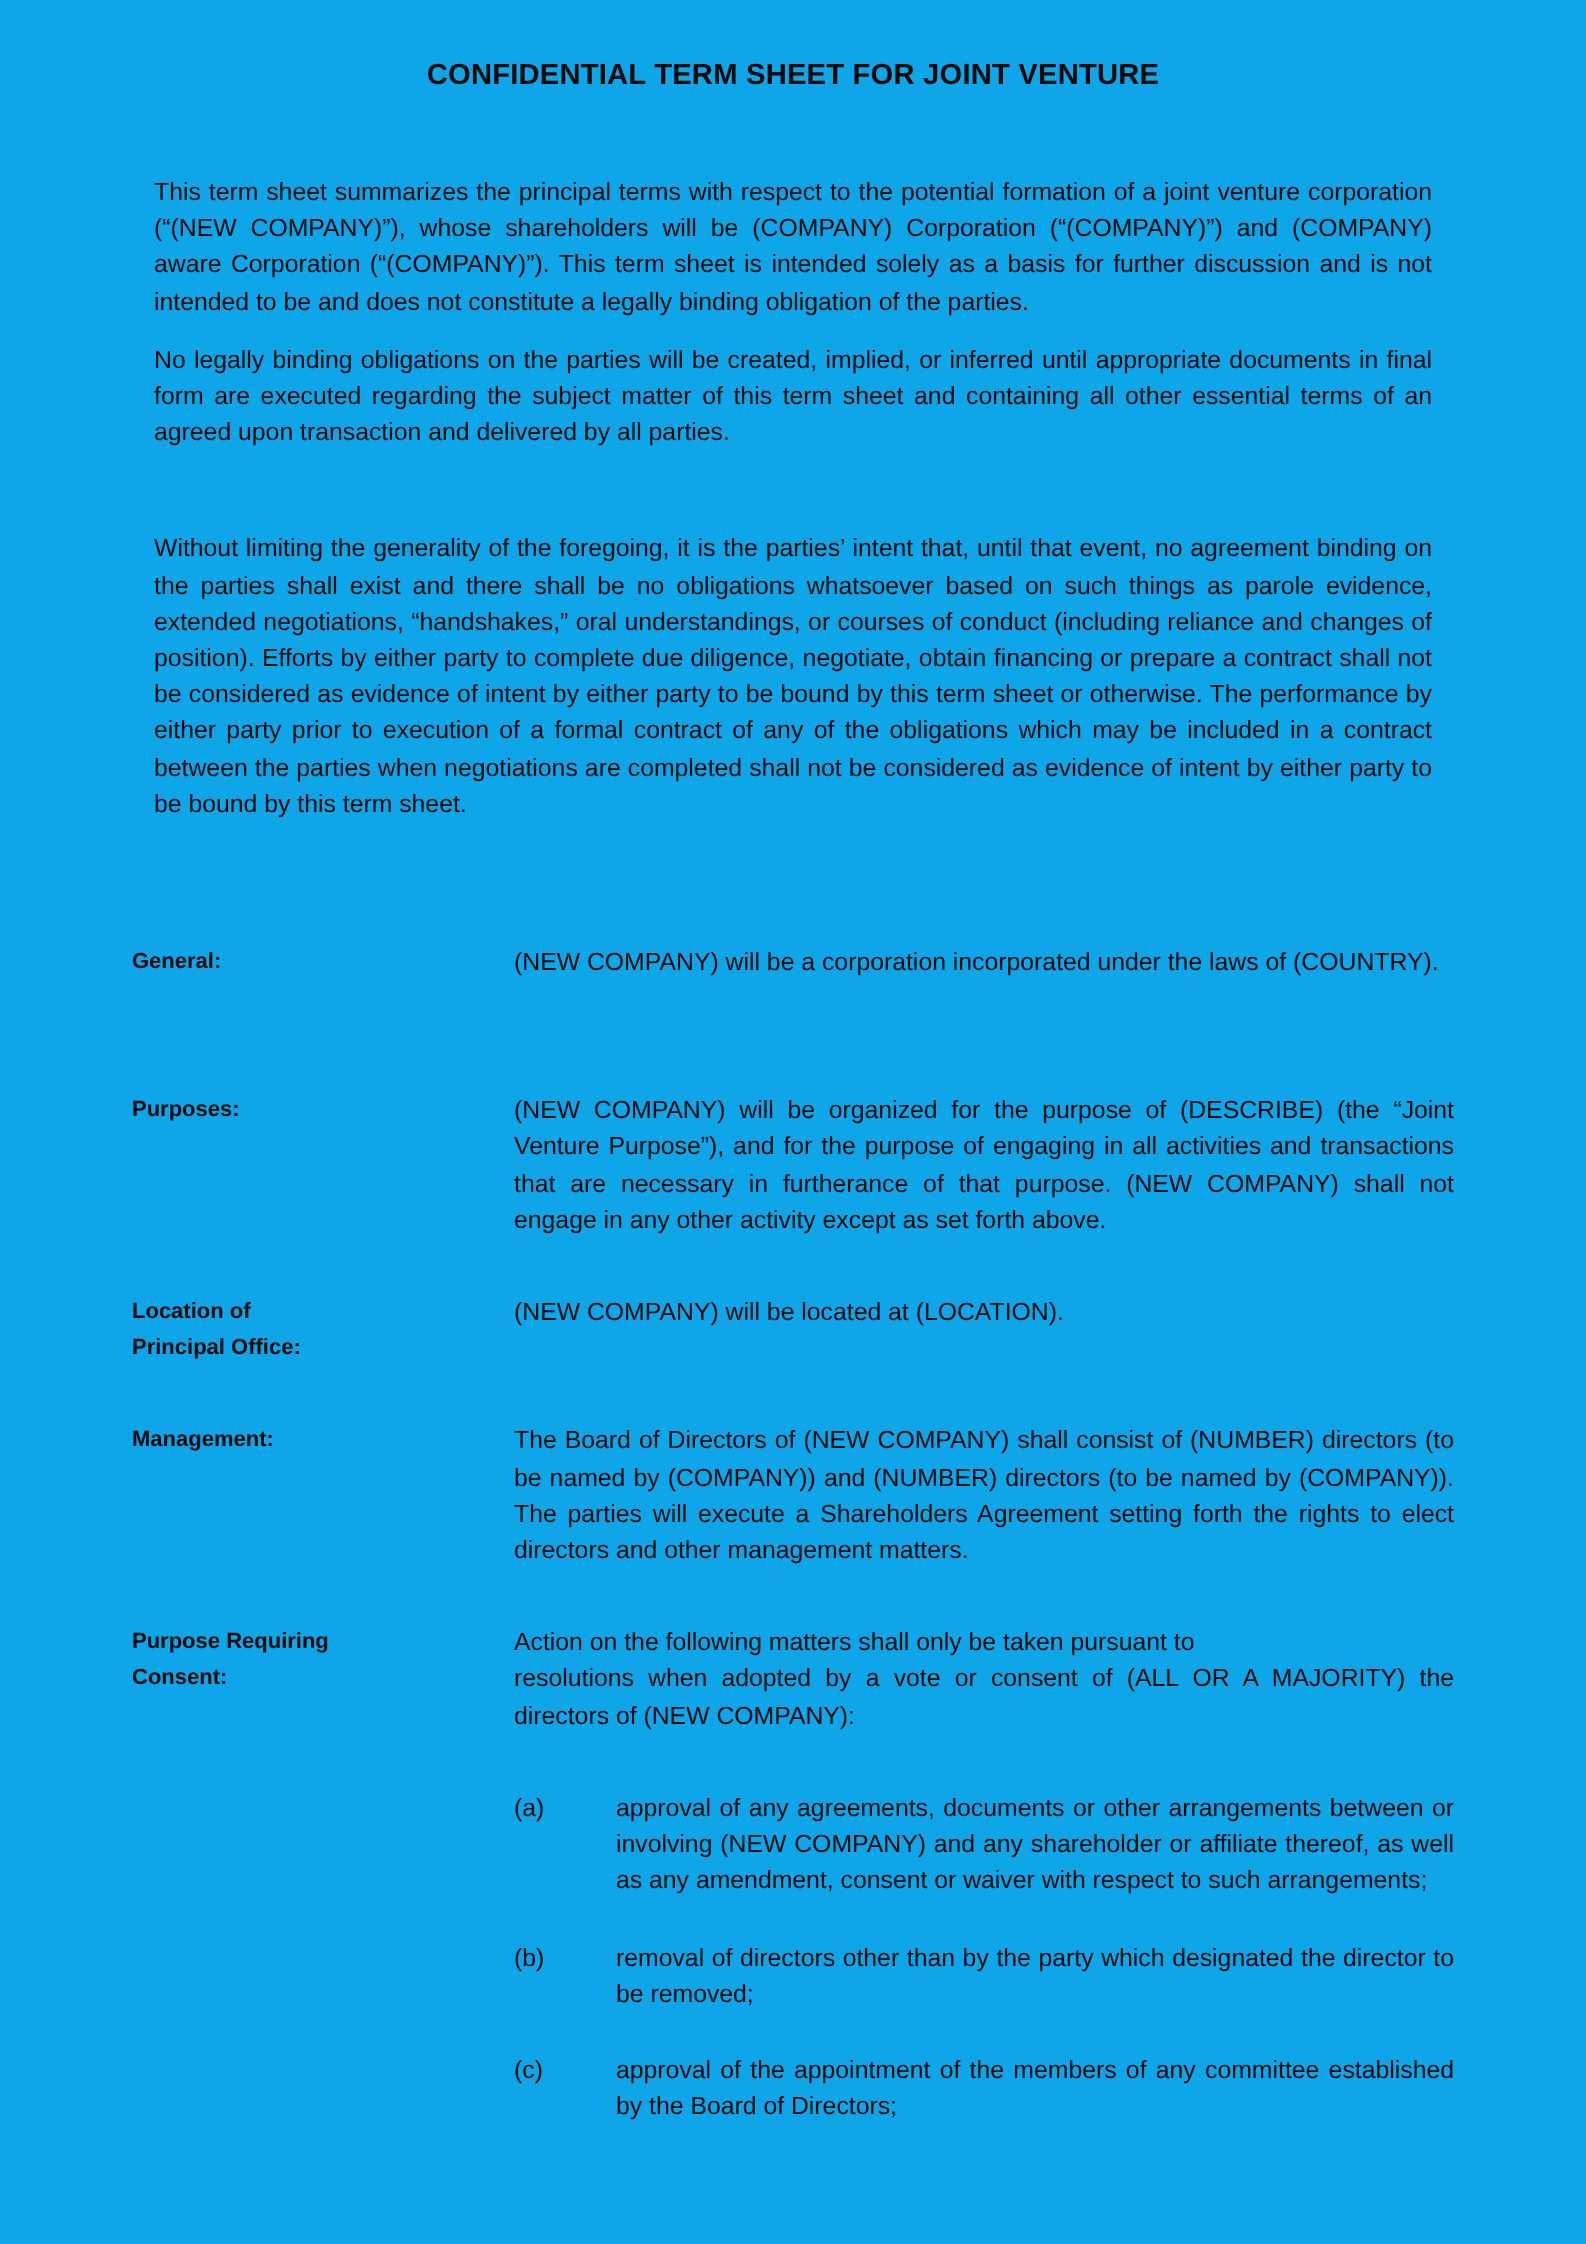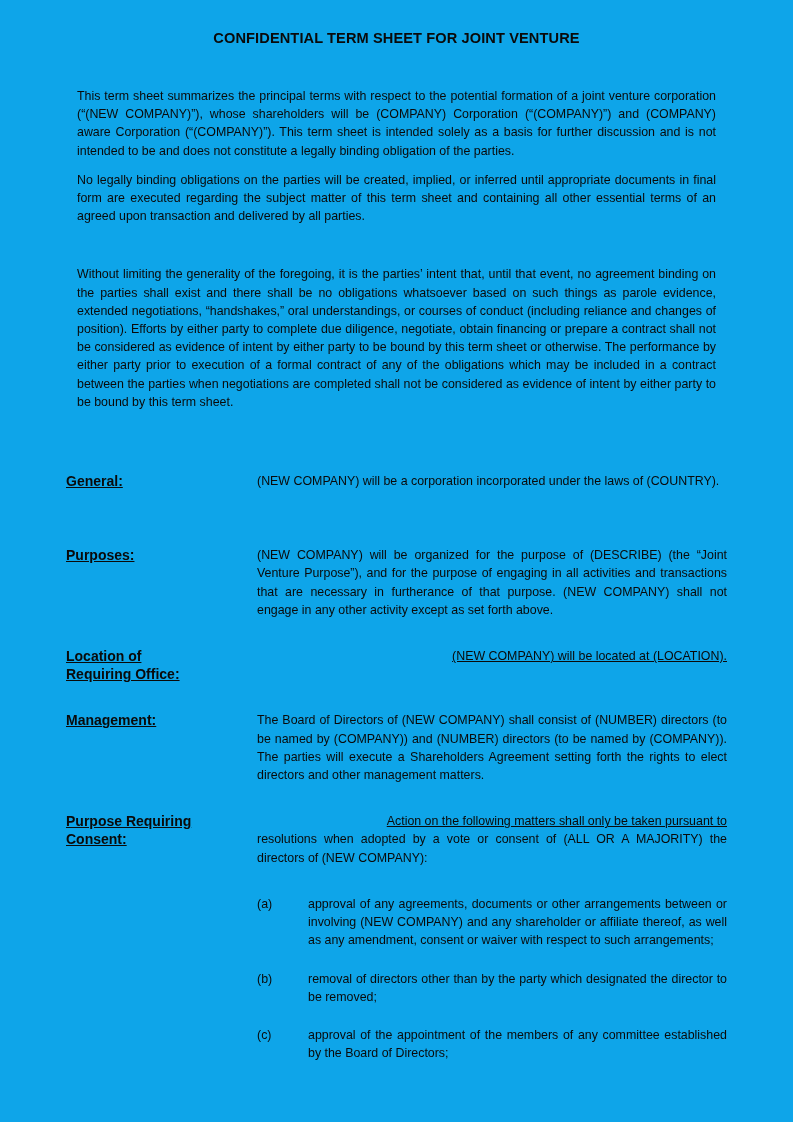--- a/index.html
+++ b/index.html
@@ -57,37 +57,35 @@
   .terms {
     width: 100%;
     border-collapse: collapse;
   }
   .term-row > td {
     vertical-align: top;
     padding: 0;
   }
   .term-label {
     width: 191px;
-    font-size: 14px;
+    font-size: 11px;
     font-weight: bold;
     line-height: 18.2px;
     padding-right: 8px !important;
     box-sizing: border-box;
-    text-decoration: underline;
   }
   .term-label .lbl-line { display: block; }
   .term-body {
     font-size: 12.4px;
     line-height: 18.2px;
     text-align: justify;
     text-justify: inter-word;
   }
   .term-body.left {
-    text-align: right;
-    text-decoration: underline;
+    text-align: left;
   }
   .gap-row td { height: 26px; font-size: 0; line-height: 0; }
 
   
   .sub-list {
     width: 100%;
     border-collapse: collapse;
   }
   .sub-row > td {
     vertical-align: top;
@@ -154,21 +152,21 @@
           <td class="term-body">(NEW COMPANY) will be organized for the purpose of (DESCRIBE) (the “Joint Venture Purpose”), and for the purpose of engaging in all activities and transactions that are necessary in furtherance of that purpose. (NEW COMPANY) shall not engage in any other activity except as set forth above.</td>
         </tr>
 
         <tr class="gap-row">
             <td colspan="2"></td>
           </tr>
 
         <tr class="term-row">
           <td class="term-label">
             <span class="lbl-line">Location of</span>
-            <span class="lbl-line">Requiring Office:</span>
+            <span class="lbl-line">Principal Office:</span>
           </td>
           <td class="term-body left">(NEW COMPANY) will be located at (LOCATION).</td>
         </tr>
 
         <tr class="gap-row">
             <td colspan="2"></td>
           </tr>
 
         <tr class="term-row">
           <td class="term-label">

